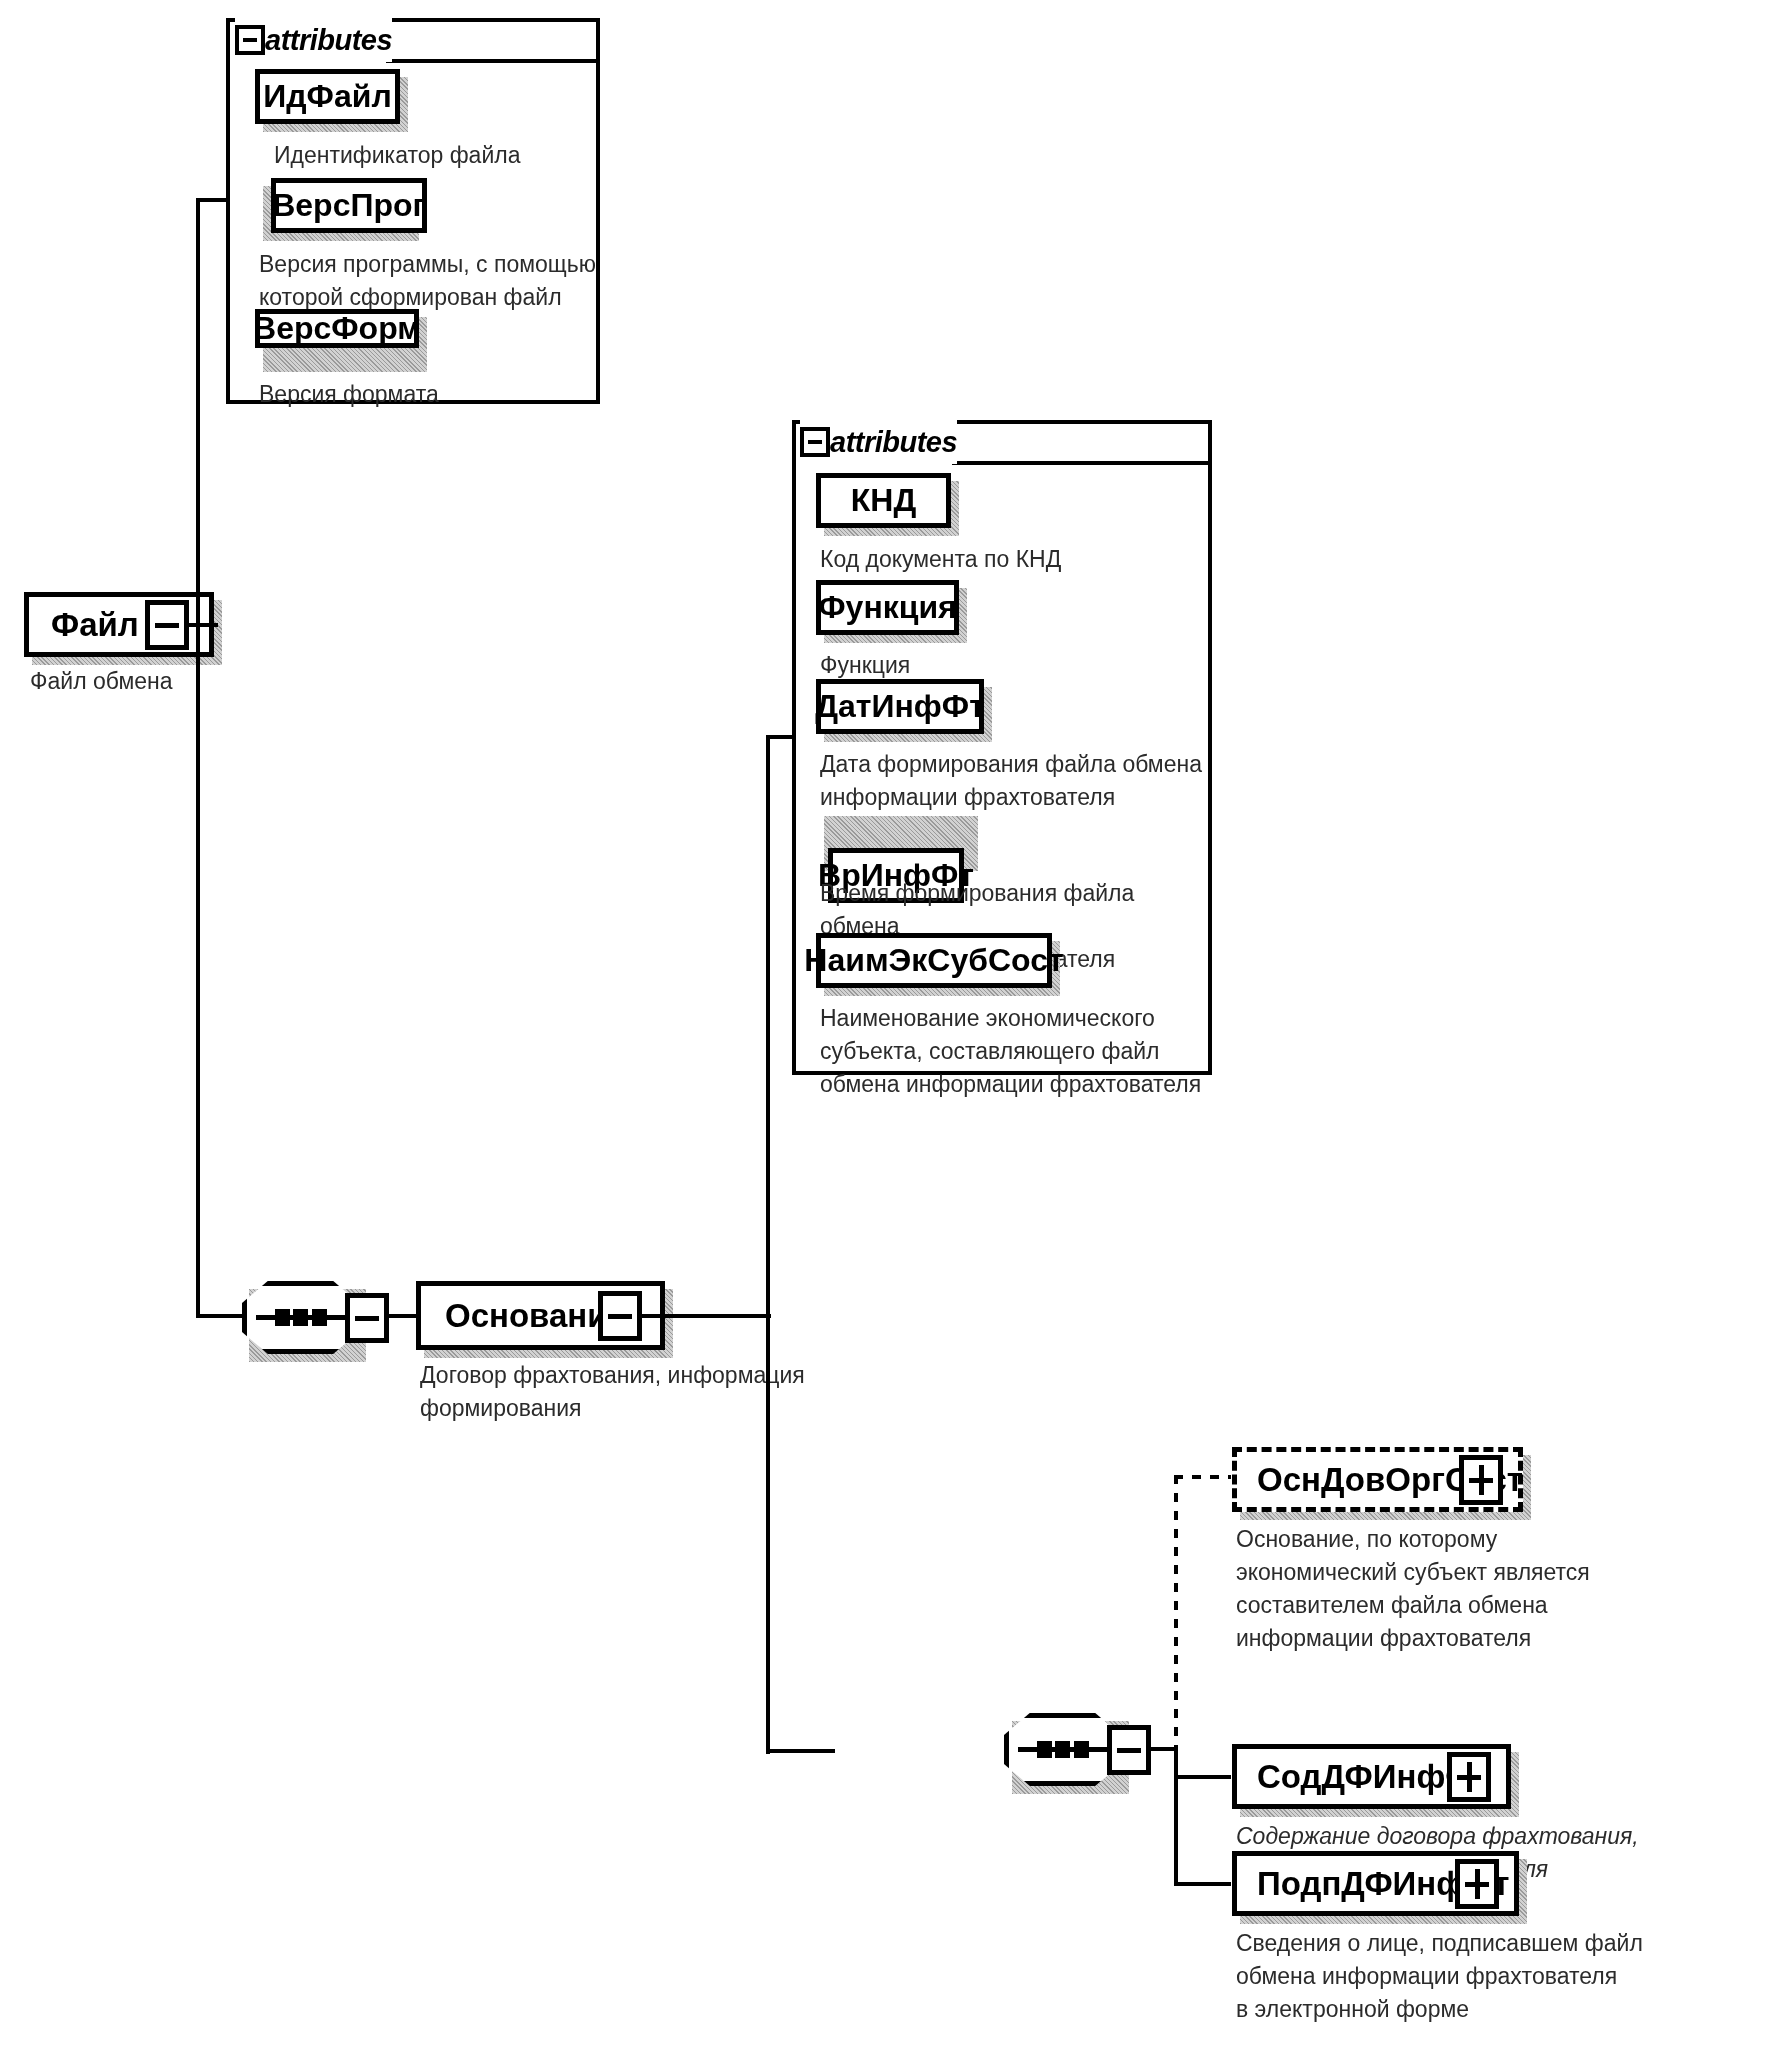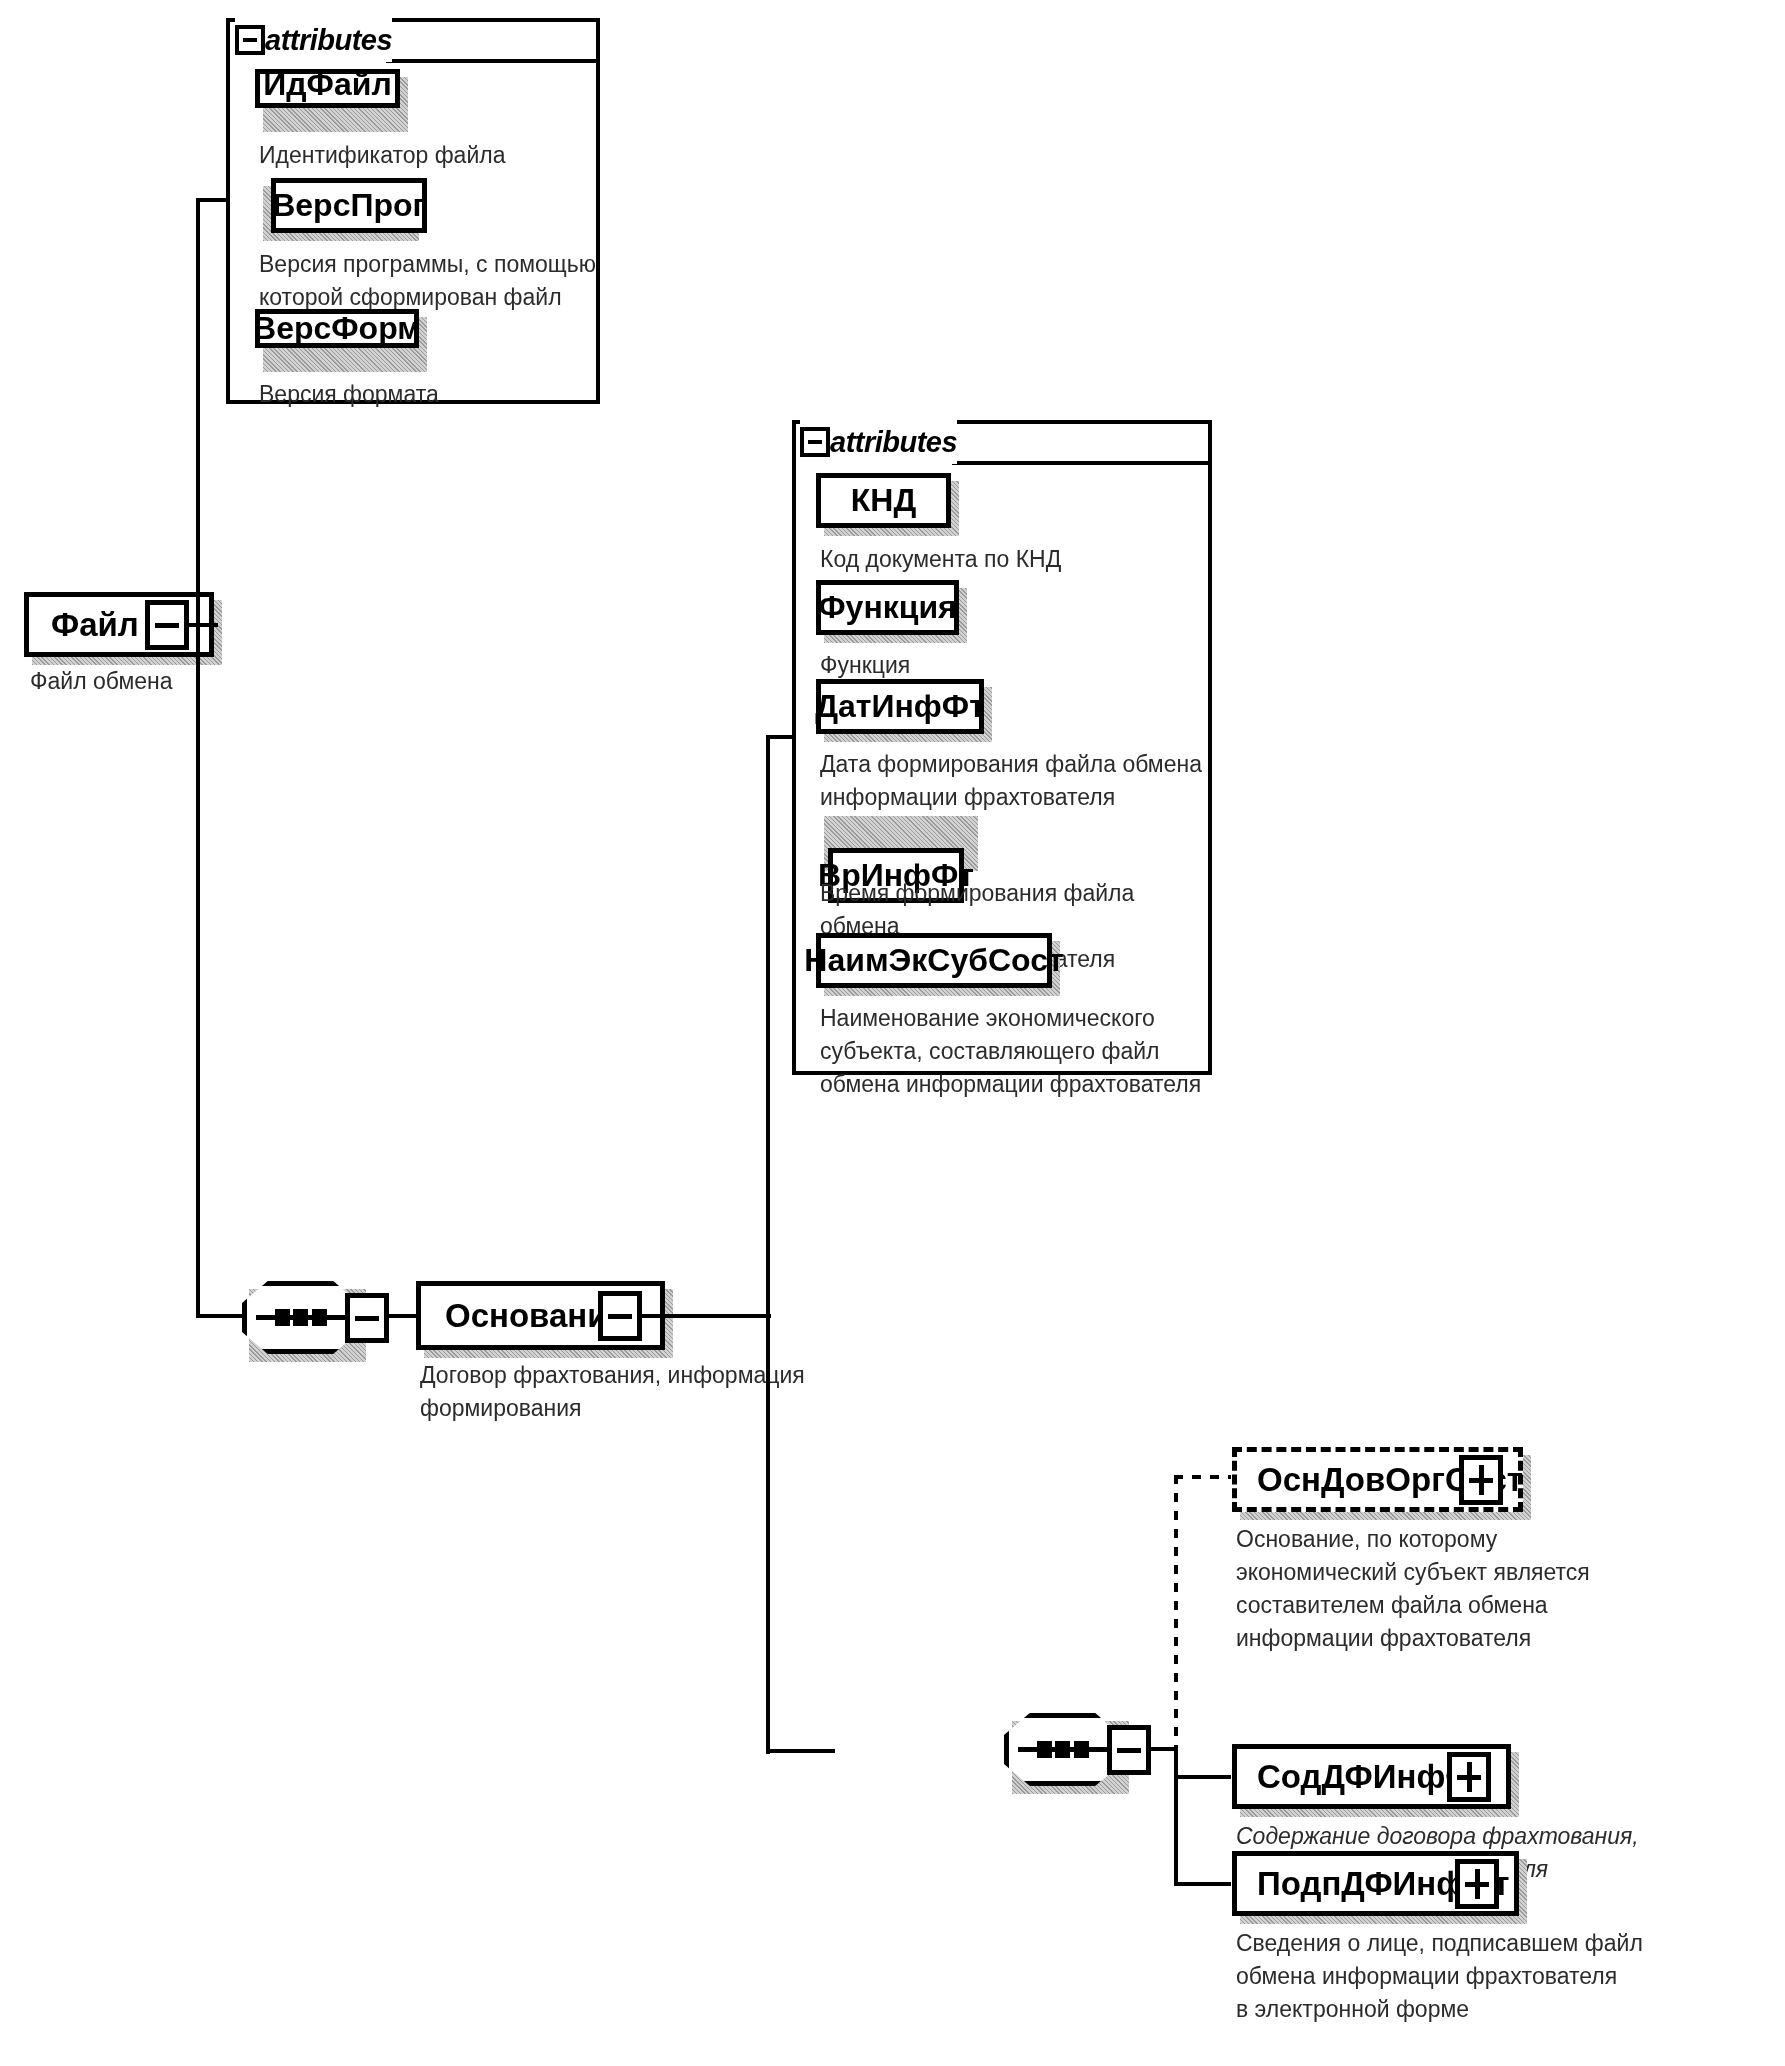--- a/index.html
+++ b/index.html
@@ -73,24 +73,24 @@
   <div class="abs" style="left:234px;top:22px;width:156px;height:40px;background:#fff;"></div>
 
   <div class="attr-header" style="left:235px;top:18px;height:44px;">
     <div class="pmbox">
         <div class="h"></div>
       </div>
     <div class="lbl">attributes</div>
   </div>
 
   <div class="shadow" style="left:263px;top:77px;width:145px;height:55px;"></div>
-  <div class="attrnode" style="left:255px;top:69px;width:145px;height:39px;align-items:flex-end;">
+  <div class="attrnode" style="left:255px;top:69px;width:145px;height:55px;">
     <span class="nm">ИдФайл</span>
   </div>
-  <div class="desc" style="left:259px;top:139px;width:337px;">Идентификатор файла</div>
+  <div class="desc" style="left:274px;top:139px;width:337px;">Идентификатор файла</div>
 
   <div class="shadow" style="left:263px;top:186px;width:156px;height:55px;"></div>
   <div class="attrnode" style="left:255px;top:178px;width:156px;height:55px;margin-left:16px;">
     <span class="nm">ВерсПрог</span>
   </div>
   <div class="desc" style="left:259px;top:248px;width:347px;">Версия программы, с помощью
 которой сформирован файл</div>
 
   <div class="shadow" style="left:263px;top:317px;width:164px;height:55px;"></div>
   <div class="attrnode" style="left:255px;top:309px;width:164px;height:39px;">

